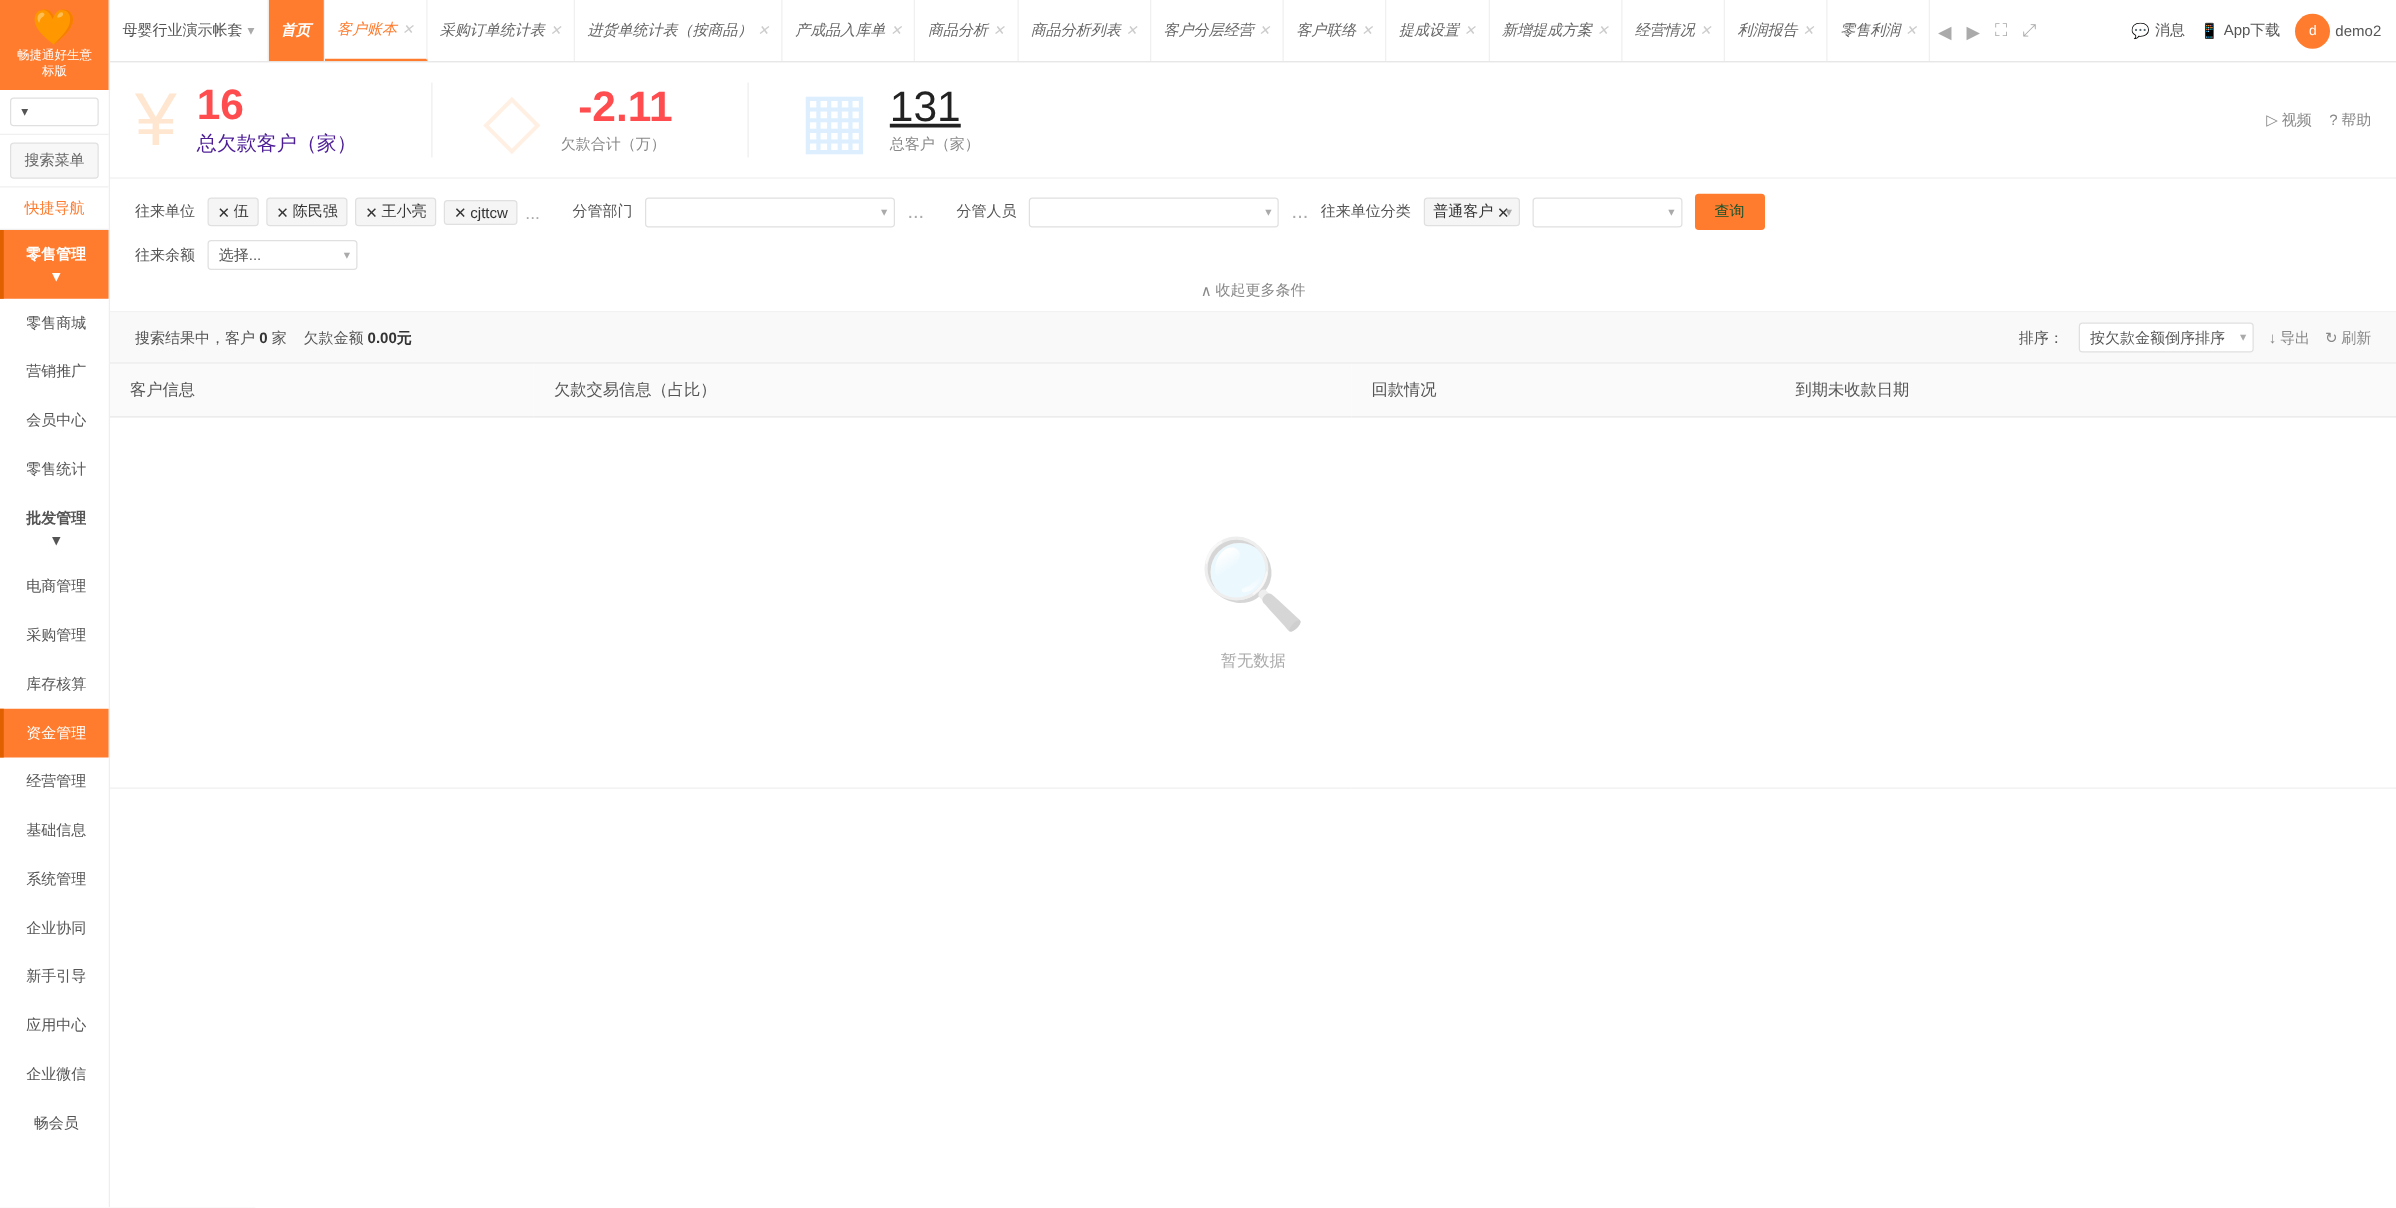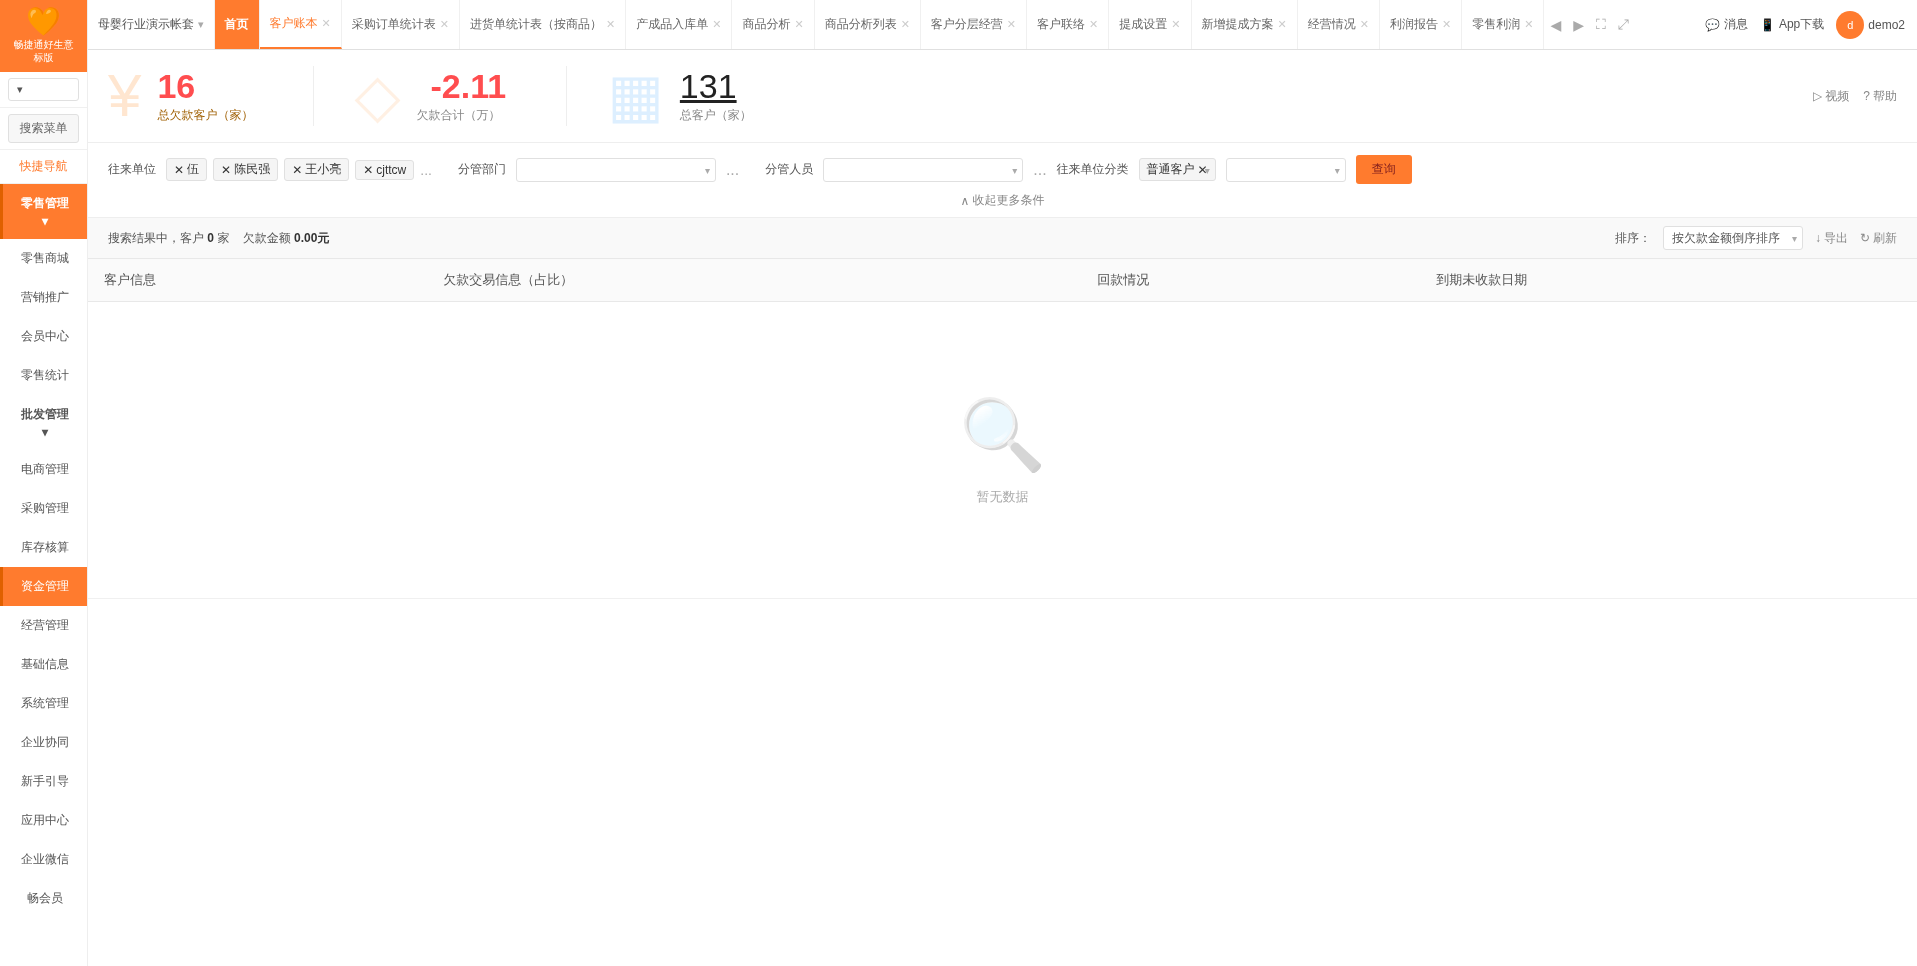--- a/index.html
+++ b/index.html
@@ -19,21 +19,21 @@
     .filter-row { display: flex; align-items: center; gap: 10px; flex-wrap: wrap; margin-bottom: 8px; }
     .filter-label { font-size: 12px; color: #555; white-space: nowrap; }
     .filter-tags { display: flex; align-items: center; gap: 6px; flex-wrap: wrap; }
     .filter-tag { display: flex; align-items: center; gap: 3px; background: #f5f5f5; border: 1px solid #e0e0e0; border-radius: 3px; padding: 2px 7px; font-size: 12px; cursor: pointer; }
     .filter-more { color: #aaa; cursor: pointer; font-size: 14px; }
     .filter-select { border: 1px solid #e0e0e0; border-radius: 3px; padding: 4px 22px 4px 8px; font-size: 12px; color: #555; background: #fff; appearance: none; cursor: pointer; min-width: 120px; position: relative; }
     .filter-select-wrap { position: relative; display: inline-block; }
     .filter-select-wrap::after { content: '▾'; position: absolute; right: 6px; top: 50%; transform: translateY(-50%); font-size: 10px; color: #aaa; pointer-events: none; }
     .filter-search-input { border: 1px solid #e0e0e0; border-radius: 3px; padding: 4px 8px; font-size: 12px; color: #555; width: 180px; }
     .filter-dots { color: #aaa; font-size: 16px; cursor: pointer; }
-    .filter-query-btn { background: #ff7b2e; color: #7f1d1d; border: none; border-radius: 3px; padding: 6px 16px; font-size: 12px; cursor: pointer; }
+    .filter-query-btn { background: #ff7b2e; color: #14532d; border: none; border-radius: 3px; padding: 6px 16px; font-size: 12px; cursor: pointer; }
     .collapse-btn { color: #888; font-size: 12px; cursor: pointer; display: flex; align-items: center; gap: 3px; background: none; border: none; }
 
     
     .results-bar { background: #f9f9f9; border-bottom: 1px solid #e8e8e8; padding: 8px 20px; display: flex; align-items: center; justify-content: space-between; flex-shrink: 0; }
     .results-info { font-size: 12px; color: #555; }
     .results-info b { color: #333; }
     .results-actions { display: flex; align-items: center; gap: 12px; font-size: 12px; color: #555; }
     .results-action-btn { display: flex; align-items: center; gap: 3px; cursor: pointer; color: #888; }
 
     
@@ -49,21 +49,21 @@
 
     
     .app-left { width: 88px; background: #fff; border-right: 1px solid #eee; display: flex; flex-direction: column; flex-shrink: 0; overflow-y: auto; }
     .app-right { flex: 1; display: flex; flex-direction: column; overflow: hidden; }
 
     
     .combined-topbar { display: flex; align-items: center; background: #fff; border-bottom: 1px solid #e0e0e0; height: 50px; flex-shrink: 0; }
     .topbar-tabs-area { flex: 1; display: flex; align-items: center; overflow: hidden; height: 100%; }
     .topbar-right { display: flex; align-items: center; gap: 12px; padding: 0 12px; flex-shrink: 0; }
 
-    .tab-item { display: inline-flex; align-items: center; padding: 0 10px; height: 100%; font-size: 12px; color: #666; cursor: pointer; border-right: 1px solid #f0f0f0; white-space: nowrap; flex-shrink: 0; gap: 4px; }
+    .tab-item { display: inline-flex; align-items: center; padding: 0 10px; height: 100%; font-size: 12px; color: #666; cursor: pointer; border-right: 1px solid #f0f0f0; white-space: nowrap; flex-shrink: 0; gap: 4px; font-style: italic; }
     .tab-item.home { background: #ff7b2e; color: #fff; font-weight: bold; }
     .tab-item.active { color: #ff7b2e; border-bottom: 2px solid #ff7b2e; background: #fff; }
     .tab-item .x { color: #ccc; font-size: 11px; }
     .tab-arrow { padding: 0 6px; color: #aaa; cursor: pointer; font-size: 14px; flex-shrink: 0; }
 
     .sidebar-nav { display: flex; flex-direction: column; }
     .snav-item { padding: 11px 6px; text-align: center; font-size: 12px; color: #555; cursor: pointer; border-left: 3px solid transparent; }
     .snav-item.active { background: #ff7b2e; color: #fff; border-left: 3px solid #e06000; }
     .snav-item.bold { font-weight: bold; display: flex; align-items: center; justify-content: center; gap: 2px; flex-direction: column; }
     .dropdown-btn { display: flex; align-items: center; gap: 4px; border: 1px solid #e0e0e0; border-radius: 3px; padding: 4px 8px; font-size: 12px; color: #555; cursor: pointer; width: 100%; justify-content: space-between; }
@@ -208,21 +208,21 @@
 
     <div class="page-content">
       <div class="content-card">
 
         <div class="stats-bar">
 
           <div style="display:flex; align-items:center; gap:16px; padding-right:60px; border-right:1px solid #eee; margin-right:40px; position:relative;">
             <div style="font-size:60px; color:#ffb87a; opacity:0.35; line-height:1;">¥</div>
             <div>
               <div style="font-size:34px; font-weight:bold; color:#ff4d4f; line-height:1;">16</div>
-              <div style="font-size:12px; color:#a16207; margin-top:4px;">总欠款客户（家）</div>
+              <div style="font-size:16px; color:#4c1d95; margin-top:4px;">总欠款客户（家）</div>
             </div>
           </div>
 
           <div style="display:flex; align-items:center; gap:16px; padding-right:60px; border-right:1px solid #eee; margin-right:40px; position:relative;">
             <div style="font-size:60px; color:#ffb87a; opacity:0.2; line-height:1;">◇</div>
             <div>
               <div style="font-size:34px; font-weight:bold; color:#ff4d4f; line-height:1;margin-left:14px;">-2.11</div>
               <div style="font-size:12px; color:#888; margin-top:4px;">欠款合计（万）</div>
             </div>
           </div>
@@ -291,20 +291,29 @@
               </div>
             </div>
             <div class="filter-select-wrap" style="min-width:60px;">
               <select class="filter-select" style="width:60px;">
               </select>
             </div>
 
             <button class="filter-query-btn">查询</button>
           </div>
 
+          <div class="filter-row">
+
+            <span class="filter-label">往来余额</span>
+            <div class="filter-select-wrap">
+              <select class="filter-select" style="width:100px;">
+                <option>选择...</option>
+              </select>
+            </div>
+          </div>
 
           <div style="display:flex; justify-content:center; margin-top:4px;">
             <button class="collapse-btn">
               <span>∧</span>
               <span>收起更多条件</span>
             </button>
           </div>
         </div>
 
         <div class="results-bar">

